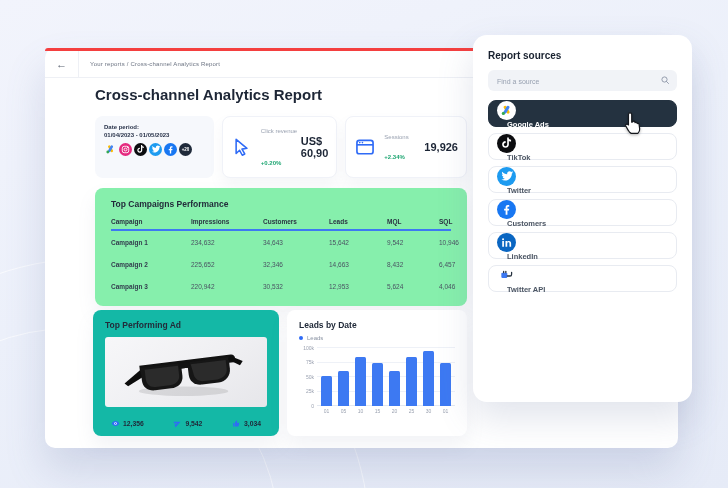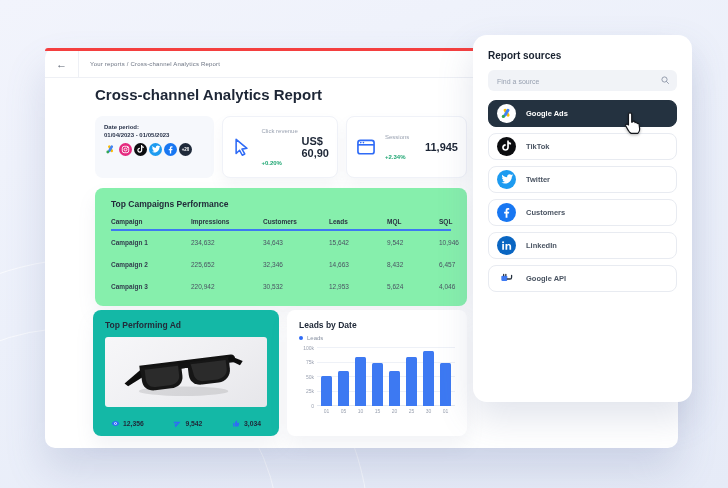--- a/index.html
+++ b/index.html
@@ -77,22 +77,22 @@
   
   .panel{position:absolute;left:473px;top:35px;width:219px;height:367px;background:#fff;border-radius:14px;
     box-shadow:0 16px 36px rgba(90,105,150,.18);padding:13px 15px 14px;display:flex;flex-direction:column;}
   .panel-title{margin:2px 0 9px;font-size:10px;font-weight:700;color:#18212f;}
   .search{position:relative;height:21px;background:#f1f3f7;border-radius:6px;margin-bottom:9px;flex:none;}
   .search input{width:100%;height:100%;border:none;background:none;outline:none;padding:0 22px 0 9px;
     font-size:7px;color:#3c4654;}
   .search input::placeholder{color:#98a1b1;}
   .s-icon{position:absolute;right:7px;top:5px;}
   .s-icon svg{width:10px;height:10px;display:block;}
-  .src-item{height:27px;border:1px solid #e8ebf1;border-radius:8px;background:#fff;display:flex;align-items:center;
-    padding:0 8px;margin-bottom:6px;cursor:pointer;}
+  .src-item{height:27px;border:1px solid #e8ebf1;border-radius:8px;background:#fff;display:flex;align-items:flex-start;
+    padding:0 8px;margin-bottom:6px;cursor:pointer;flex-direction:column;}
   .src-item .chip{width:19px;height:19px;}
   .src-item .chip svg{width:15px;height:15px;}
   .src-item .chip.bare{background:none!important;}
   .src-item .chip.bare svg{width:16px;height:16px;}
   .src-label{margin-left:10px;font-size:7.5px;font-weight:600;color:#4a5462;}
   .src-item.selected{background:#243240;border-color:#243240;}
   .src-item.selected .src-label{color:#fff;}
   .src-item.selected .chip{background:#fff;}
   .browse{margin-top:auto;height:28px;border:1px dashed #c9d2e0;border-radius:10px;background:none;cursor:pointer;
     display:flex;align-items:center;padding:0 9px;}
@@ -170,21 +170,21 @@
             </span>
    </div><div class="kpi">
      <span class="k-icon"><svg viewBox="0 0 24 24">
                 <rect x="3.2" y="4.8" width="17.6" height="14.6" rx="2.6" fill="none" stroke="#2f6bf6" stroke-width="1.8"></rect>
                 <path d="M3.2 9.6h17.6" stroke="#2f6bf6" stroke-width="1.8"></path>
                 <circle cx="6.3" cy="7.2" r=".9" fill="#2f6bf6"></circle>
                 <circle cx="9.2" cy="7.2" r=".9" fill="#2f6bf6"></circle>
               </svg></span>
      <span>
               <div class="k-label">Sessions</div>
-     <div class="k-value">11,945</div>
+     <div class="k-value">19,926</div>
      <div class="k-delta">+2.34%</div>
             </span>
    </div></div>
     </div>
 
     <div class="table-card">
       <h2 class="subhead">Top Campaigns Performance</h2>
       <div class="tbl tbl-head" id="tbl-head">
           <span>Campaign</span>
           <span>Impressions</span>
@@ -361,21 +361,21 @@
    </div>
         <div class="src-item ">
      <span class="chip bare" style="background:transparent">
             <svg viewBox="0 0 24 24">
               <rect x="3.5" y="7" width="9" height="8" rx="1.8" fill="#3d79f2"></rect>
               <rect x="6" y="4.3" width="1.9" height="3.4" rx=".9" fill="#26313f"></rect>
               <rect x="9.3" y="4.3" width="1.9" height="3.4" rx=".9" fill="#26313f"></rect>
               <path d="M12.5 12h4c1.8 0 2.4-1.1 2.4-2.8V6.4" stroke="#26313f" stroke-width="1.9" fill="none" stroke-linecap="round"></path>
             </svg>
           </span>
-     <span class="src-label">Google API</span>
+     <span class="src-label">Twitter API</span>
    </div>
       </div>
   </aside>
 
   <div class="cursor">
     <svg viewBox="0 0 24 26">
       <path d="M9.2 2.6c.9 0 1.6.7 1.6 1.6v7.2l1-.3c.2-1 1.8-1 2 .1l.1.6c.5-.7 1.7-.6 1.9.3l.1.5c.5-.5 1.6-.3 1.7.6l.6 4.3c.2 1.8-.5 3.1-1.7 4.2h-6.2c-1.2-.6-2.1-1.6-2.7-2.8l-2.3-4.1c-.5-1 .5-2 1.5-1.5l1 .6V4.2c0-.9.7-1.6 1.4-1.6z" fill="#fff" stroke="#15181d" stroke-width="1.1" stroke-linejoin="round"></path>
     </svg>
   </div>
 </div>

